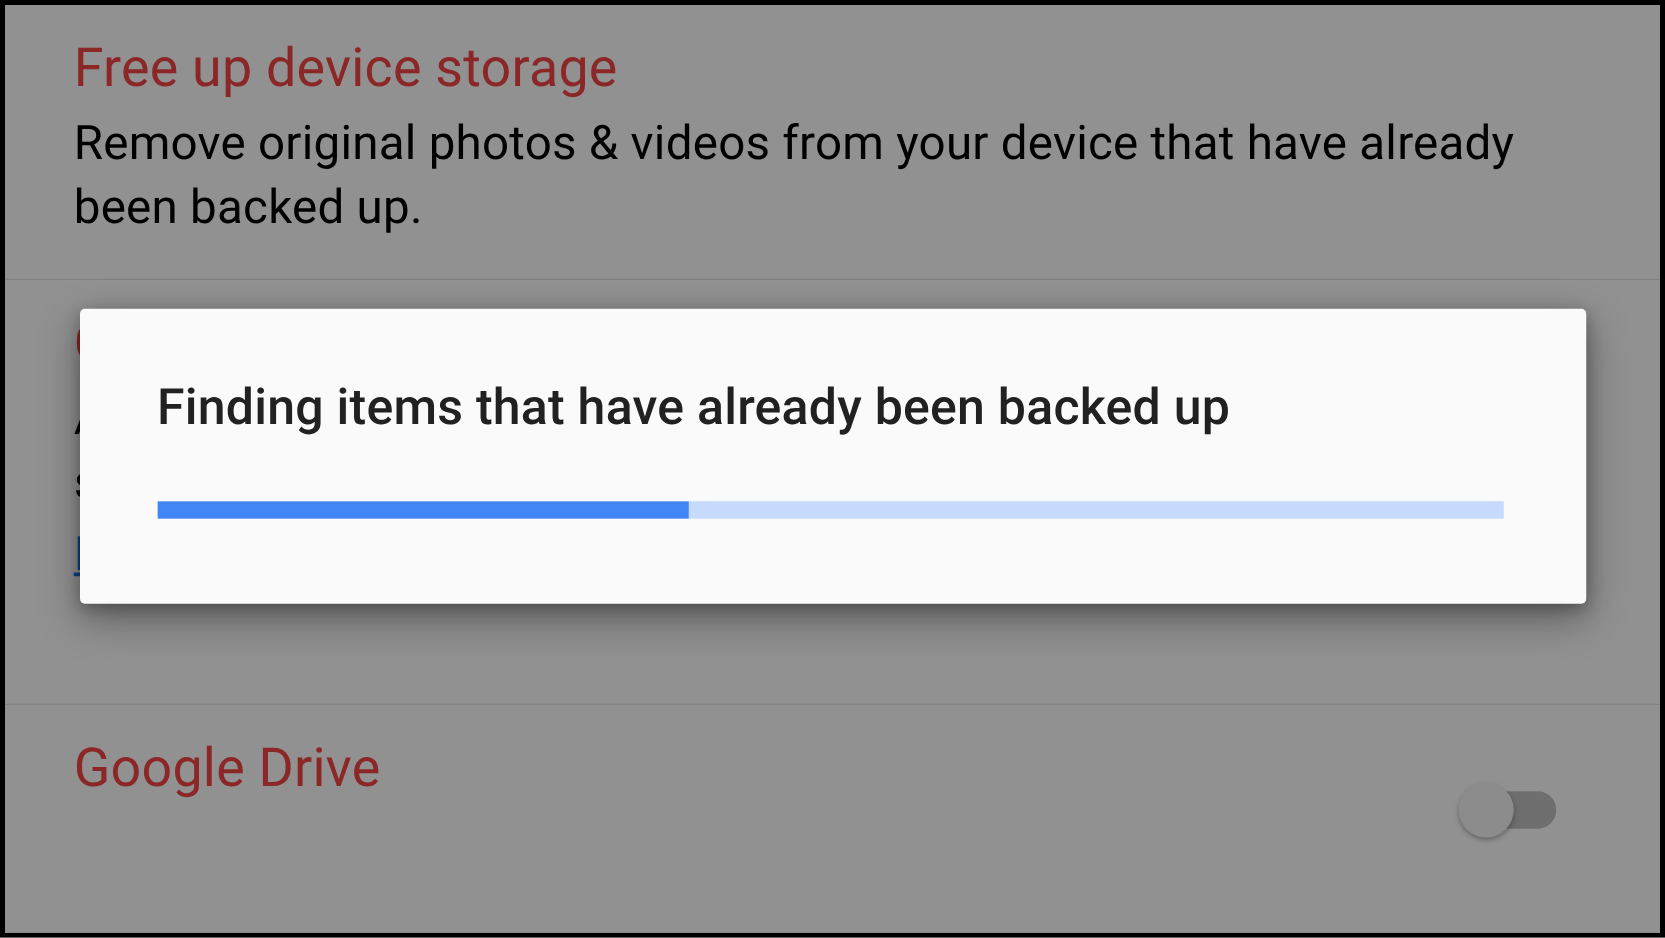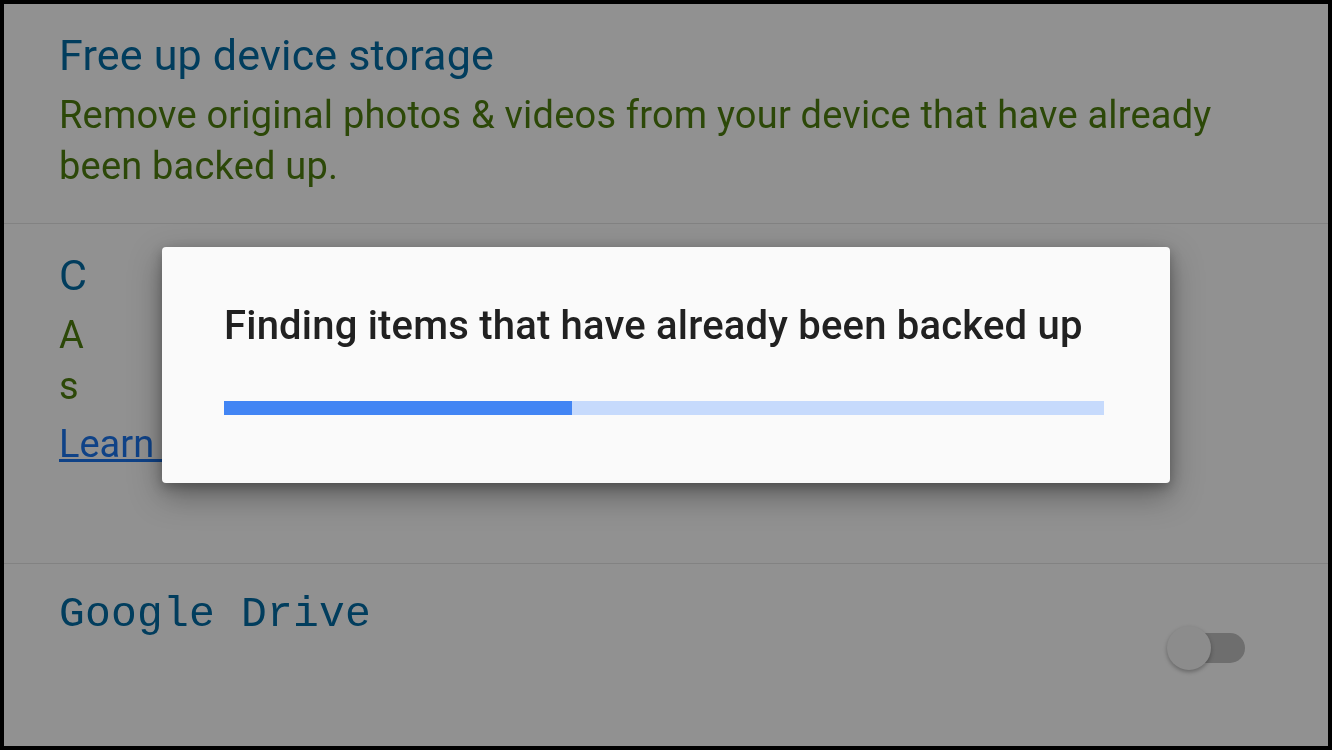--- a/index.html
+++ b/index.html
@@ -19,45 +19,45 @@
     background: #fafafa;
     padding: 0;
   }
   .setting-item {
     padding: 26px 55px 30px 55px;
     border-bottom: 1px solid #e0e0e0;
   }
   .setting-title {
     font-size: 43px;
     font-weight: 400;
-    color: #0369a1;
+    color: #ef4444;
     margin-bottom: 10px;
     letter-spacing: 0.2px;
   }
   .setting-desc {
     font-size: 38px;
     font-weight: 400;
-    color: #4d7c0f;
+    color: #000000;
     line-height: 1.35;
     letter-spacing: 0.2px;
   }
   .learn-more {
     font-size: 38px;
     color: #1a73e8;
     text-decoration: underline;
     display: inline-block;
     margin-top: 10px;
   }
   .drive-row {
     display: flex;
     align-items: flex-start;
     justify-content: space-between;
     padding: 26px 55px 0 55px;
   }
-  .drive-text { flex: 1; font-family: Liberation Mono, monospace; }
+  .drive-text { flex: 1; }
   .toggle {
     width: 86px;
     height: 44px;
     position: relative;
     margin-top: 36px;
     margin-right: 20px;
   }
   .toggle-track {
     width: 70px;
     height: 30px;
@@ -80,21 +80,21 @@
   .overlay {
     position: absolute;
     inset: 0;
     background: rgba(0,0,0,0.42);
     display: flex;
     align-items: flex-start;
     justify-content: center;
   }
   .dialog {
     background: #fafafa;
-    width: 1008px;
+    width: 1205px;
     margin-top: 243px;
     border-radius: 4px;
     box-shadow: 0 12px 32px rgba(0,0,0,0.35), 0 4px 12px rgba(0,0,0,0.25);
     padding: 55px 66px 68px 62px;
   }
   .dialog-title {
     font-size: 40px;
     font-weight: 500;
     color: #212121;
     margin-bottom: 52px;

